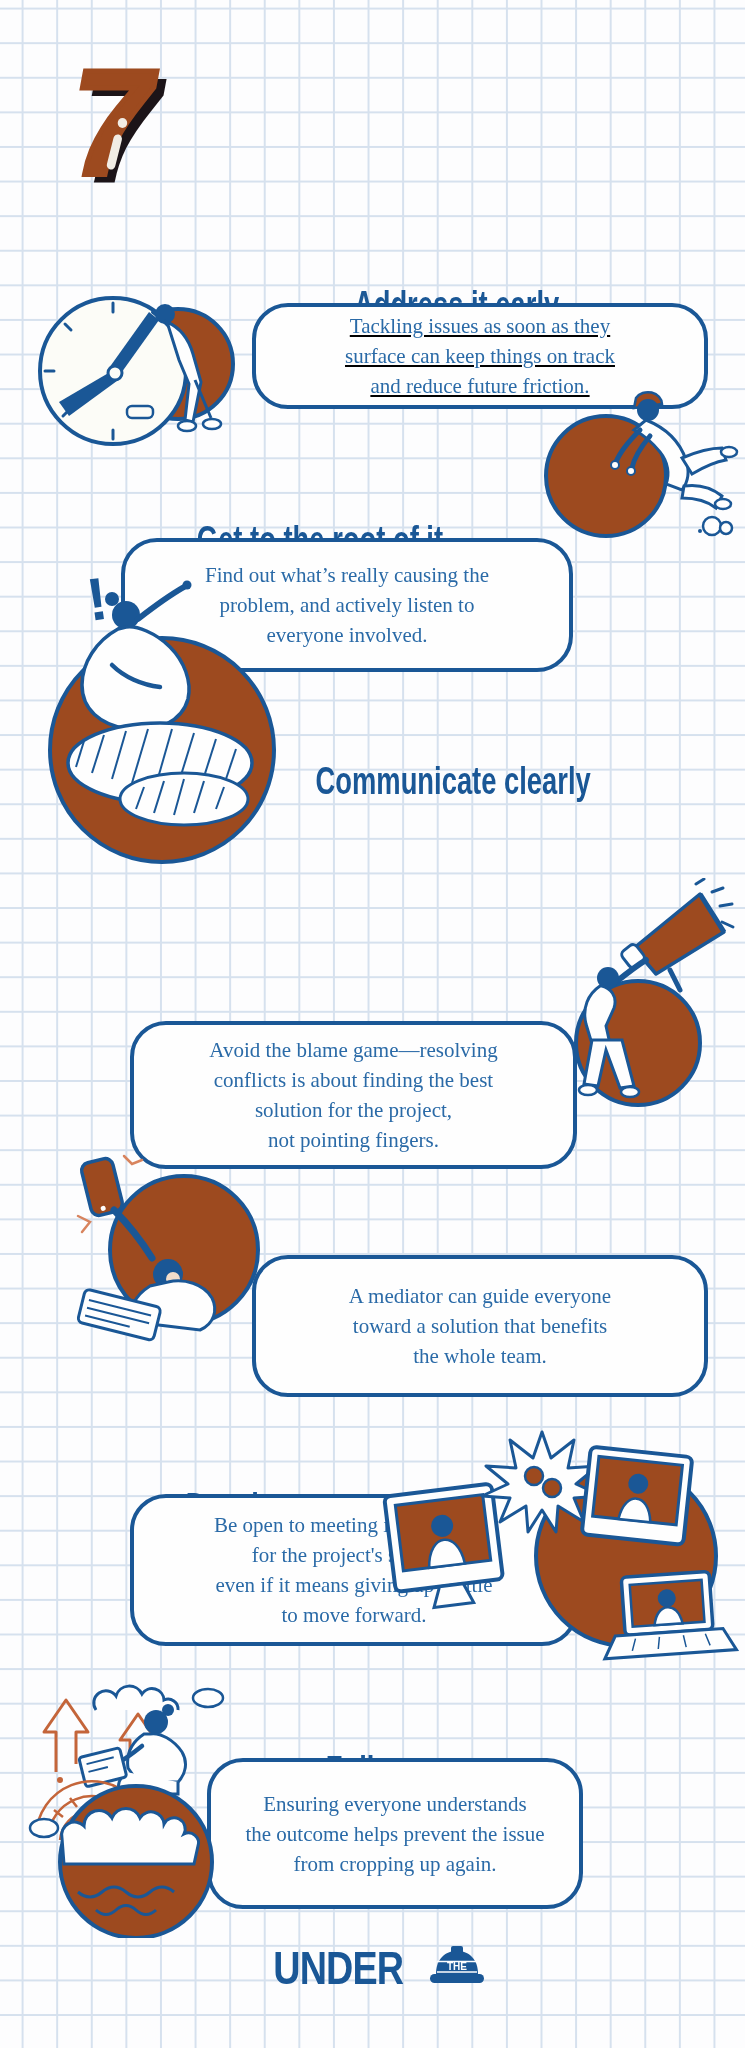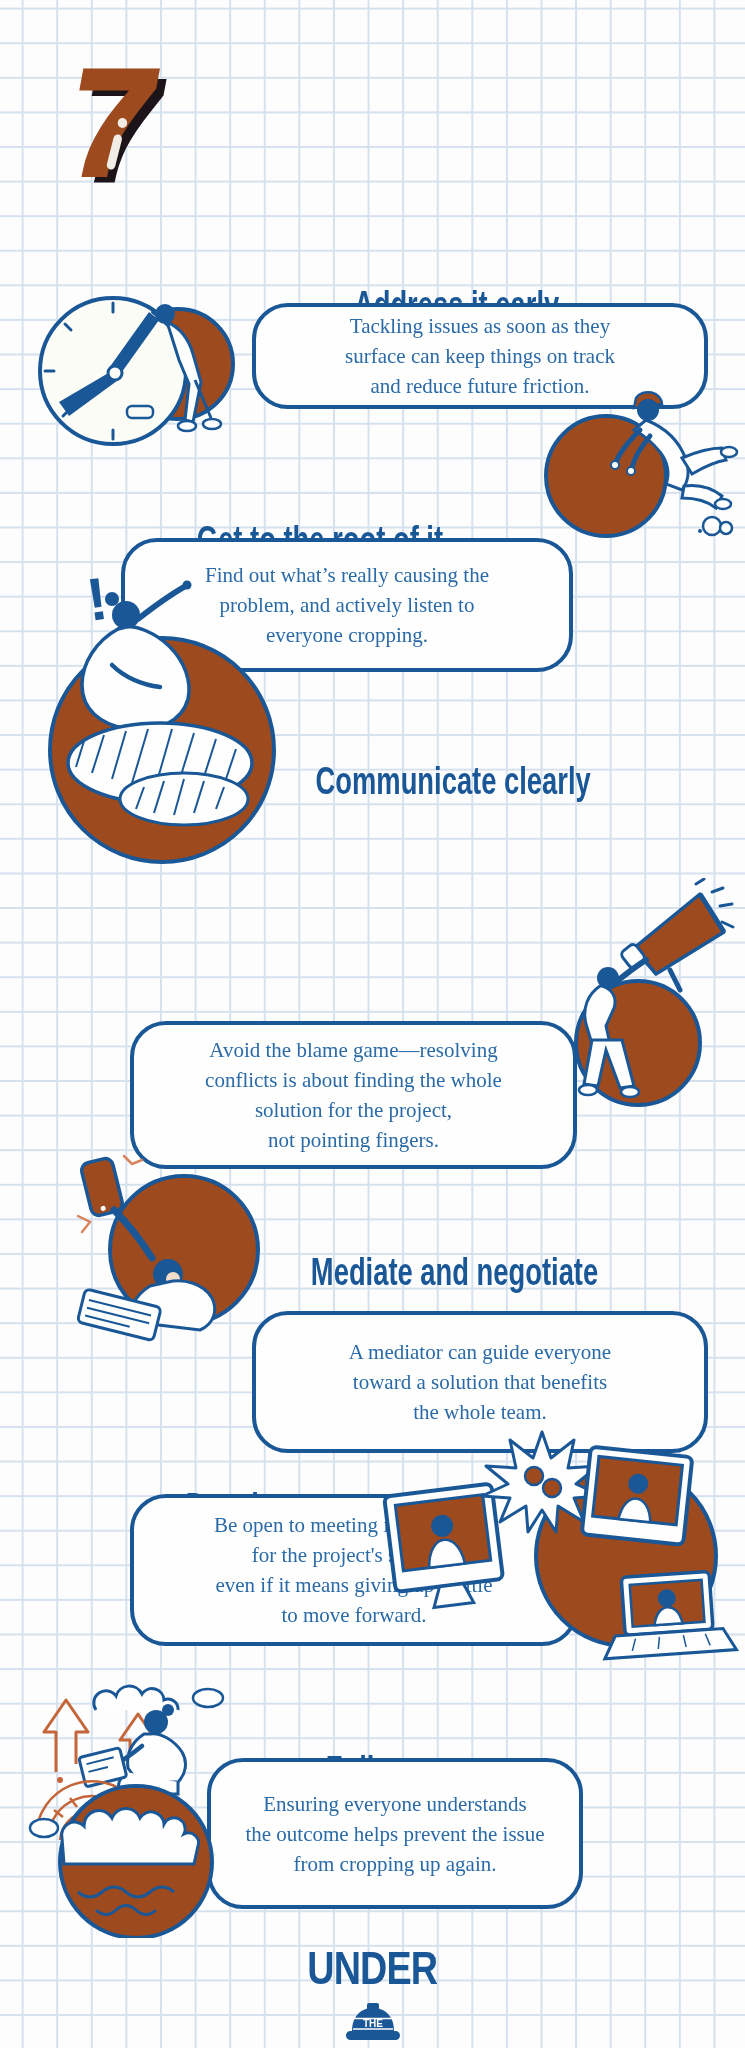--- a/index.html
+++ b/index.html
@@ -39,36 +39,36 @@
     color:#1a5796;height:44px;line-height:42px;z-index:2;}
   .t1{left:232px;top:252px;} .t2{left:95px;top:487px;} .t3{left:228px;top:728px;}
   .t4{left:115px;top:983px;} .t5{left:230px;top:1219px;} .t6{left:107px;top:1454px;}
   .t7{left:165px;top:1717px;}
 
   
   .box{position:absolute;border:4px solid #1a5796;border-radius:36px;background:#fefefe;
     display:flex;align-items:center;justify-content:center;z-index:2;box-sizing:border-box;}
   .box p{margin:0;font-family:"Liberation Serif",serif;font-size:21px;line-height:30px;
     color:#2a6aa7;text-align:center;white-space:pre-line;}
-  .b1{left:252px;top:303px;width:456px;height:106px;}
+  .b1{left:252px;top:303px;width:456px;height:106px;text-decoration:underline;}
   .b2{left:121px;top:538px;width:452px;height:134px;}
   .b3{left:252px;top:768px;width:456px;height:140px;}
   .b4{left:130px;top:1021px;width:447px;height:148px;}
-  .b5{left:252px;top:1311px;width:456px;height:142px;}
+  .b5{left:252px;top:1255px;width:456px;height:142px;}
   .b6{left:130px;top:1494px;width:448px;height:152px;}
   .b7{left:207px;top:1758px;width:376px;height:151px;}
 
   .illus{position:absolute;z-index:3;}
   .i1{left:35px;top:276px;} .i2{left:496px;top:378px;} .i3{left:32px;top:545px;}
   .i4{left:488px;top:878px;} .i5{left:72px;top:1150px;} .i6{left:372px;top:1426px;}
   .i7{left:26px;top:1676px;}
 
   
   .footer{position:absolute;left:0;top:1943px;width:745px;display:flex;align-items:center;
-    justify-content:center;gap:10px;z-index:2;flex-direction:column;}
+    justify-content:center;gap:10px;z-index:2;}
   .brand{font-weight:700;font-size:46px;color:#1a5796;letter-spacing:-1px;line-height:50px;}
 </style>
 </head>
 <body>
 
 <div class="page">
 
   <div class="seven">
     <span>7</span>
     <span class="seven-mark"></span>
@@ -108,21 +108,21 @@
         <ellipse cx="177" cy="148" rx="9" ry="5" fill="#fefefe" stroke="#1a5796" stroke-width="2.5"></ellipse>
       </g>
     </svg>
   </div>
 
   <h2 class="stitle t2">
     <span class="cond">Get to the root of it</span></h2>
   <div class="box b2">
     <p>Find out what’s really causing the
 problem, and actively listen to
-everyone cropping.</p>
+everyone involved.</p>
   </div>
   <div class="illus i2">
     <svg width="244" height="165" viewBox="0 0 244 165">
       <circle cx="110" cy="98" r="60" fill="#9d4a1f" stroke="#1a5796" stroke-width="4"></circle>
       <path d="M140,20 a14,12 0 0 1 26,6 l-28,4 Z" fill="#9d4a1f" stroke="#1a5796" stroke-width="2.5"></path>
       <circle cx="152" cy="32" r="11" fill="#1a5796"></circle>
       <path d="M150,42 C170,50 184,64 190,82 C194,94 192,104 186,112 L170,106 C174,96 172,84 164,74 C156,64 146,56 138,52 Z" fill="#fefefe" stroke="#1a5796" stroke-width="3"></path>
       <path d="M144,52 C132,64 124,74 120,84" stroke="#1a5796" stroke-width="5" fill="none" stroke-linecap="round"></path>
       <path d="M154,58 C144,70 138,80 136,90" stroke="#1a5796" stroke-width="5" fill="none" stroke-linecap="round"></path>
       <circle cx="119" cy="87" r="4" fill="#fefefe" stroke="#1a5796" stroke-width="2"></circle>
@@ -170,21 +170,21 @@
         <path d="M172,236 l-10,32"></path>
           <path d="M192,242 l-8,22"></path>
       </g>
     </svg>
   </div>
 
   <h2 class="stitle t4">
     <span class="cond">Stay professional</span></h2>
   <div class="box b4">
     <p>Avoid the blame game—resolving
-conflicts is about finding the whole
+conflicts is about finding the best
 solution for the project,
 not pointing fingers.</p>
   </div>
   <div class="illus i4">
     <svg width="252" height="232" viewBox="0 0 252 232">
       <circle cx="150" cy="165" r="62" fill="#9d4a1f" stroke="#1a5796" stroke-width="4"></circle>
       <g stroke="#1a5796" stroke-width="3" fill="none" stroke-linecap="round">
         <path d="M208,6 l8,-5"></path>
           <path d="M224,14 l11,-4"></path>
           <path d="M232,28 l12,-2"></path>

